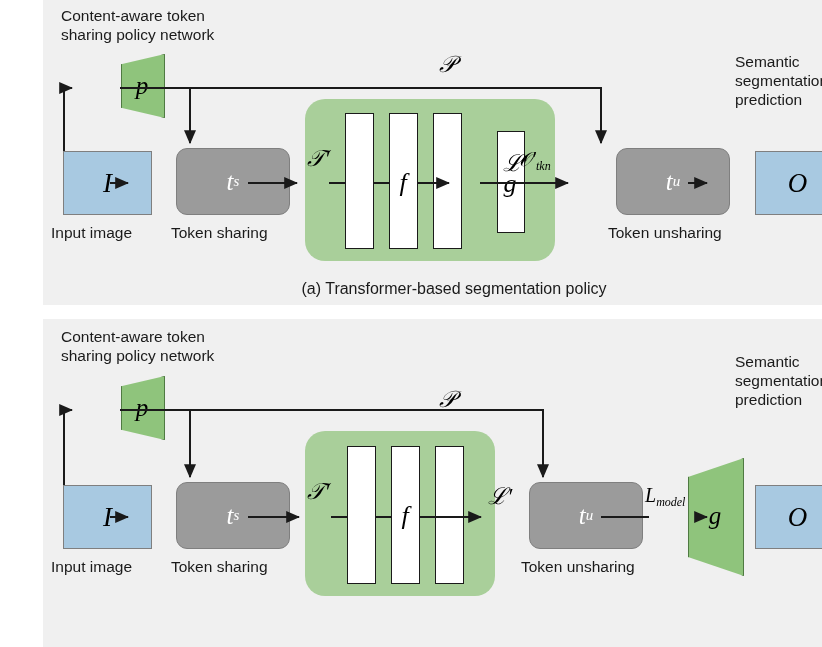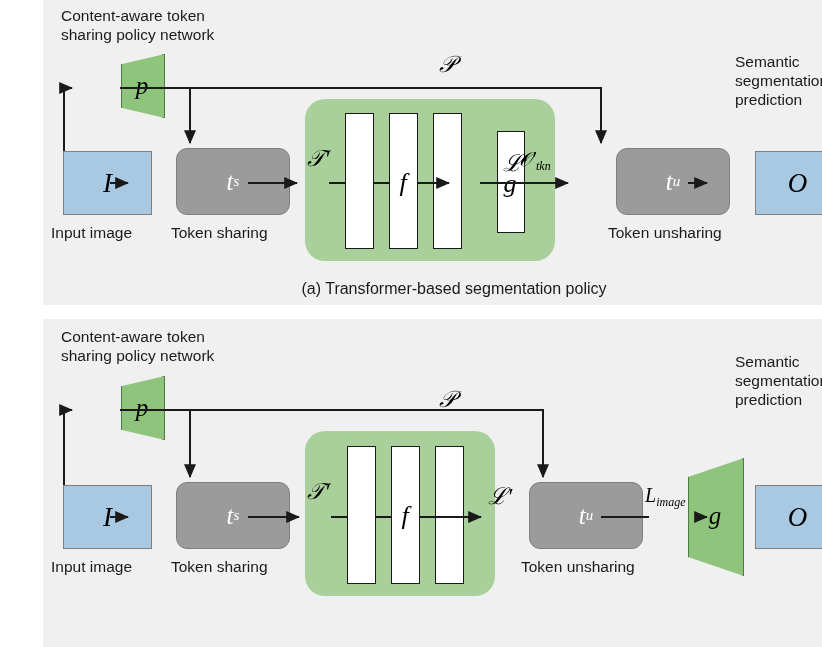--- a/index.html
+++ b/index.html
@@ -228,21 +228,21 @@
   <div class="cap center" style="left:478px; top:238px; width:130px;">Token unsharing</div>
 
   <div class="trap right-wide" style="left:645px; top:139px; width:54px; height:116px;"></div>
   <div class="trap-label" style="left:645px; top:183px; width:54px;">g</div>
 
   <div class="node img-box" style="left:712px; top:166px; width:85px; height:64px;">O</div>
 
   <div class="mlabel script" style="left:264px; top:160px;">𝒯′</div>
   <div class="mlabel script" style="left:445px; top:160px;">ℒ′</div>
   <div class="mlabel" style="left:602px; top:165px;">
-    <span>L</span><span class="sub">image</span>
+    <span>L</span><span class="sub">model</span>
   </div>
   <div class="mlabel script" style="left:396px; top:68px;">𝒫</div>
 
 </div>
 
 <svg class="wires">
   <defs>
     <marker id="arrow" markerWidth="7" markerHeight="7" refX="6.4" refY="3" orient="auto">
       <path d="M0,0 L7,3 L0,6 z" fill="#1a1a1a"></path>
     </marker>

